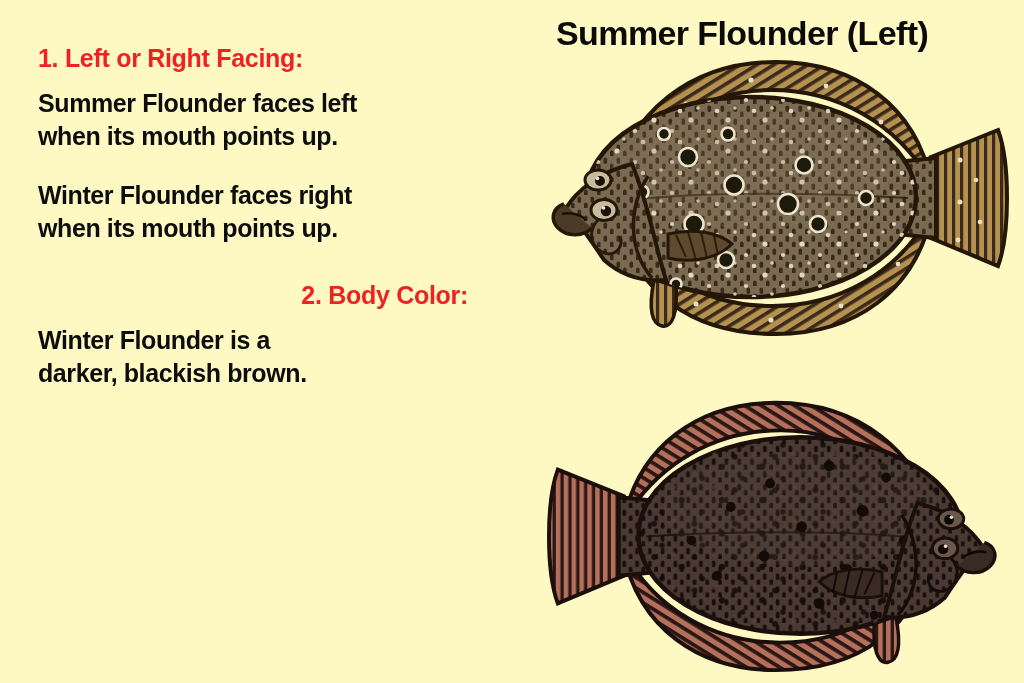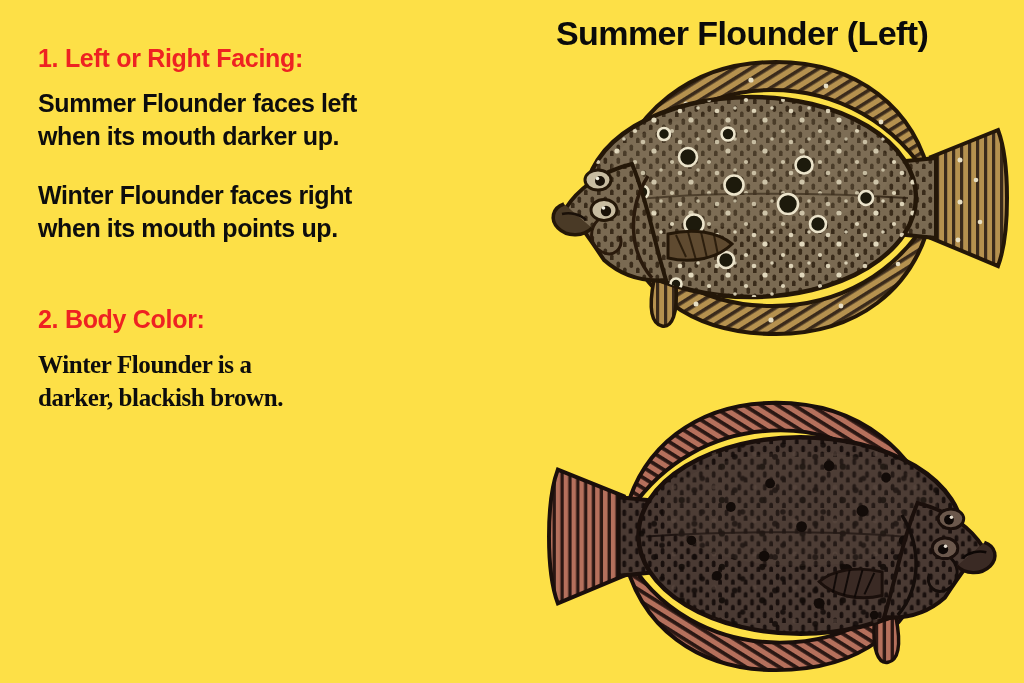--- a/index.html
+++ b/index.html
@@ -10,51 +10,52 @@
   body {
     width: 1024px;
     height: 683px;
     overflow: hidden;
     font-family: "Liberation Sans", sans-serif;
   }
   #poster {
     position: relative;
     width: 1024px;
     height: 683px;
-    background: #fde047;
+    background: #fef9c3;
   }
 
   
   #text-column {
     position: absolute;
     left: 38px;
     top: 44px;
     width: 430px;
   }
   .section-heading {
     font-size: 25px;
     font-weight: bold;
     color: #ee2222;
     letter-spacing: -0.3px;
     line-height: 1.15;
     margin: 0 0 14px 0;
   }
   .section-heading.second {
-    margin-top: 60px;
+    margin-top: 36px;
+    text-align: right;
   }
   .body-text {
     font-size: 25px;
     font-weight: bold;
     color: #0d0d0d;
     line-height: 1.32;
     letter-spacing: -0.4px;
     margin: 0 0 26px 0;
     white-space: pre-line;
   }
-  .body-text.last { margin-bottom: 8px; font-family: Liberation Serif, serif; }
+  .body-text.last { margin-bottom: 8px; }
 
   
   .fish-title {
     position: absolute;
     font-size: 34px;
     font-weight: bold;
     color: #0b0b0b;
     letter-spacing: -0.6px;
     white-space: nowrap;
   }
@@ -71,21 +72,21 @@
 </head>
 <body>
 
 <div id="poster">
 
   <div id="text-column">
 
     <h2 class="section-heading">1. Left or Right Facing:</h2>
 
     <p class="body-text">Summer Flounder faces left
-when its mouth darker up.</p>
+when its mouth points up.</p>
 
     <p class="body-text">Winter Flounder faces right
 when its mouth points up.</p>
 
     <h2 class="section-heading second">2. Body Color:</h2>
 
 
     <p class="body-text last">Winter Flounder is a
 darker, blackish brown.</p>
   </div>

